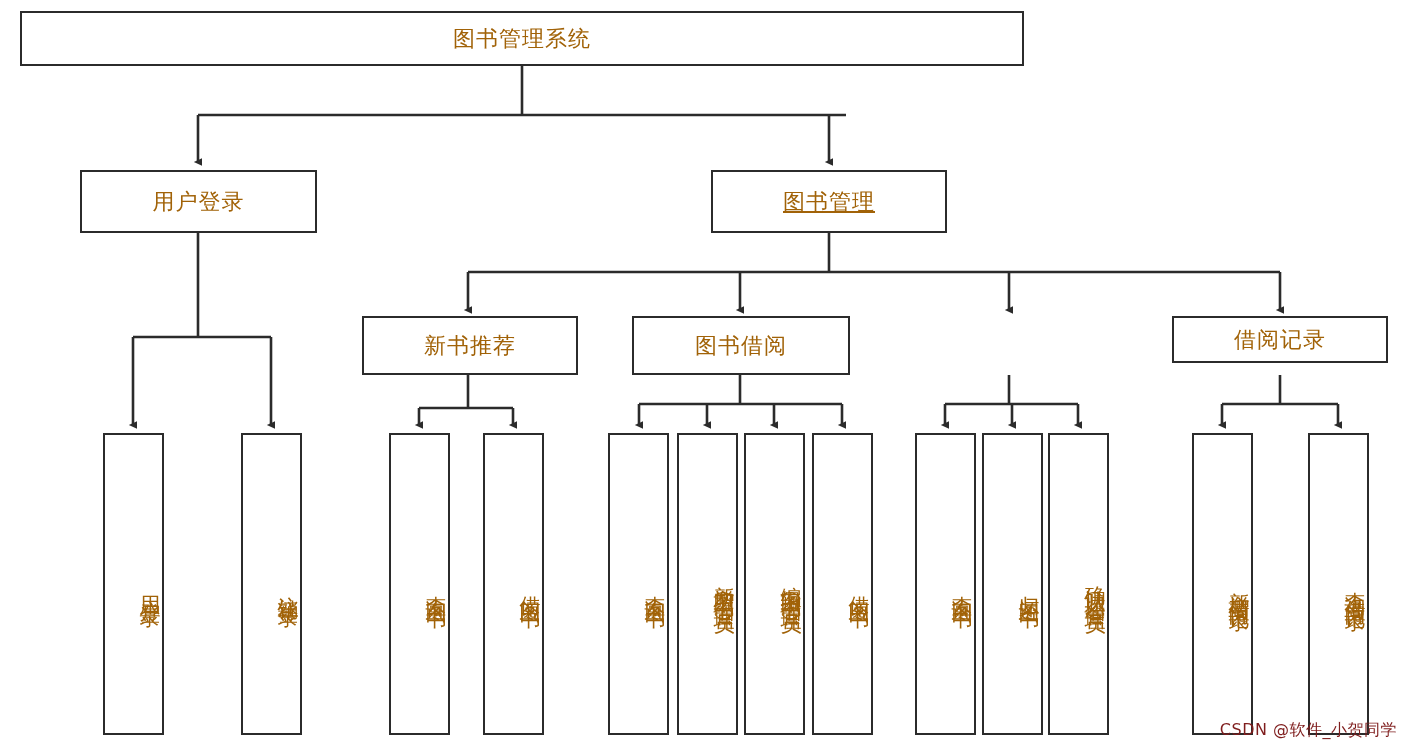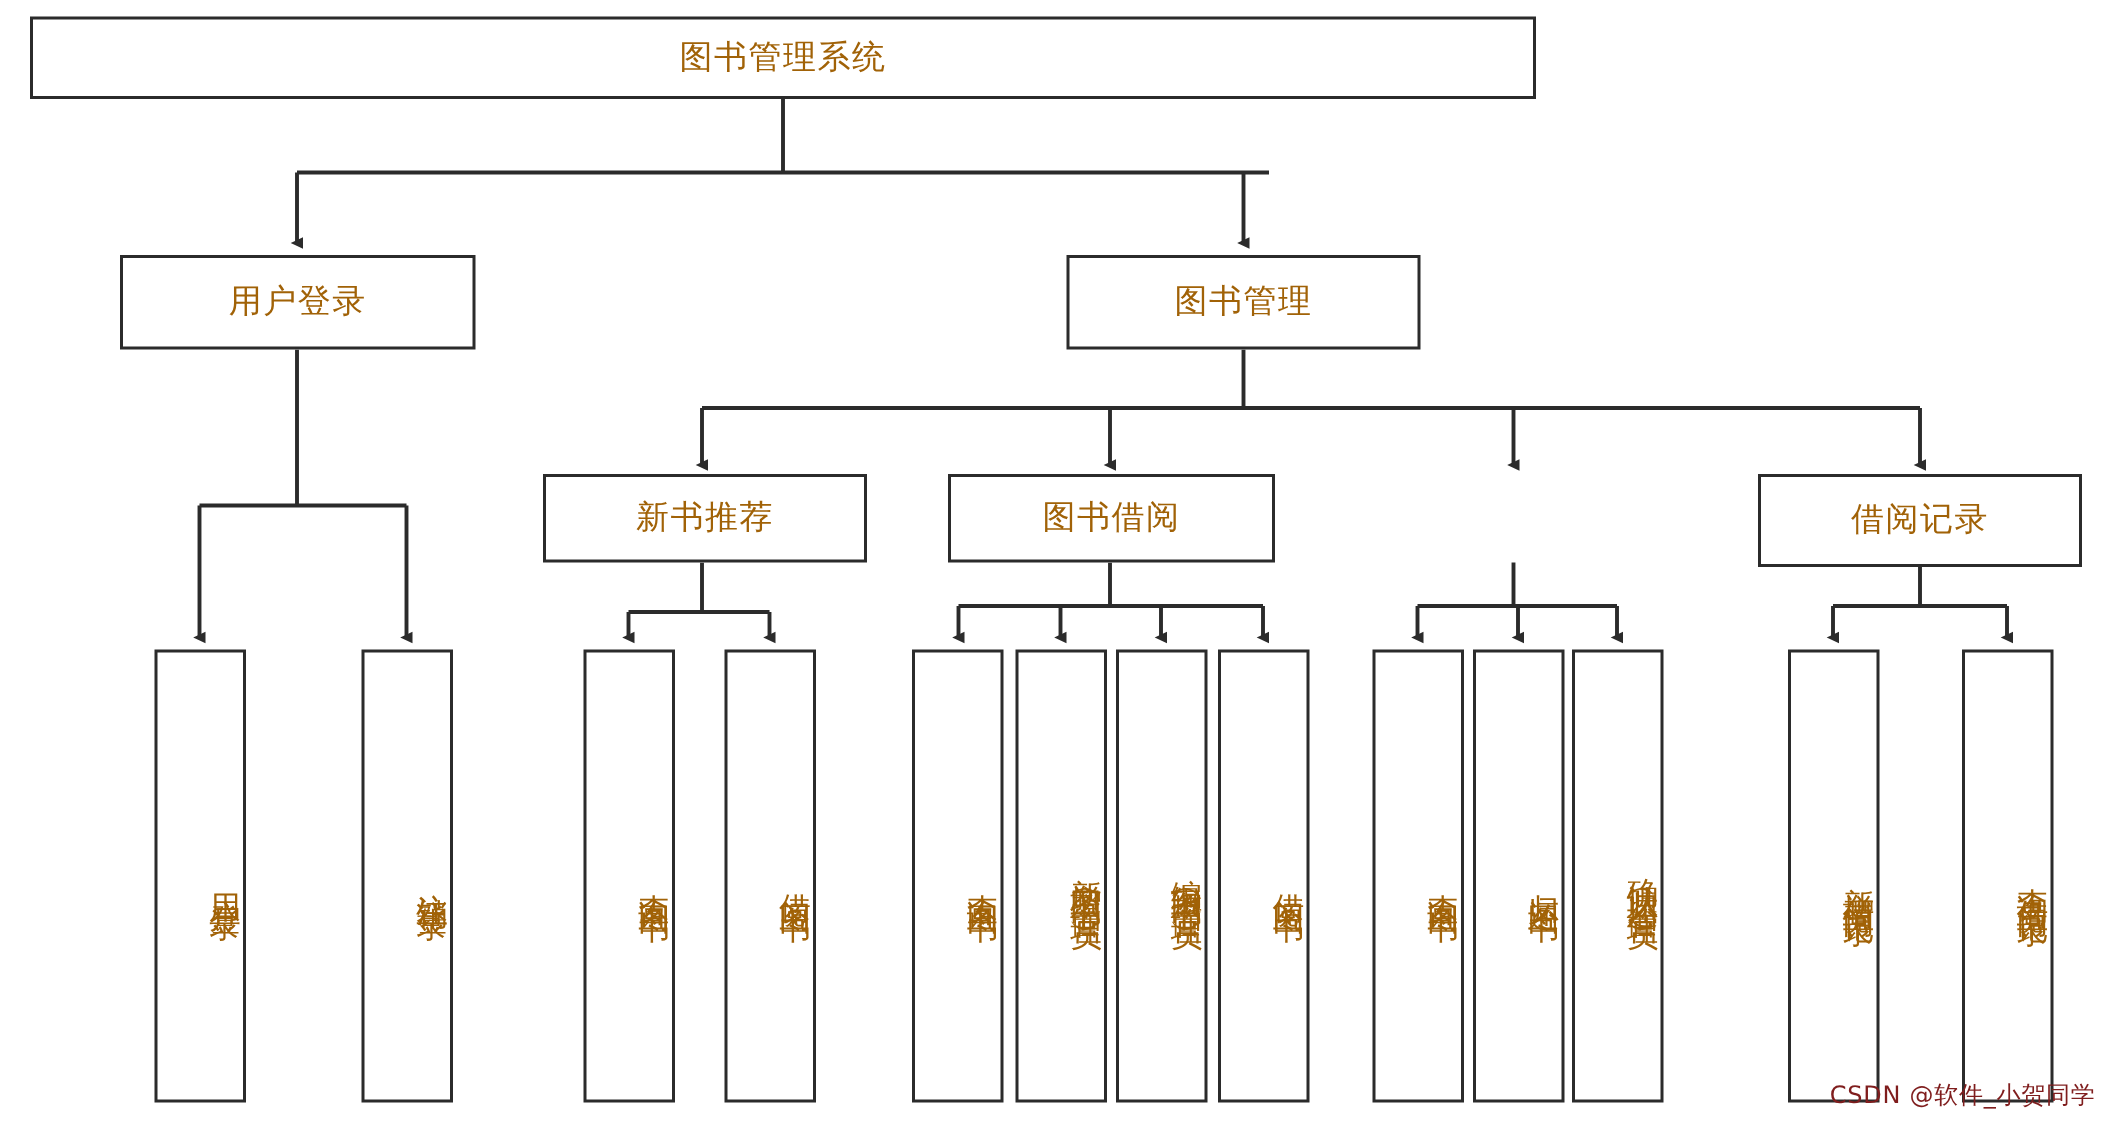--- a/index.html
+++ b/index.html
@@ -121,34 +121,34 @@
   </svg>
 
   <div class="node horizontal" style="left:20px; top:11px; width:1004px; height:55px;">
     <span class="node-label">图书管理系统</span>
   </div>
 
   <div class="node horizontal" style="left:80px; top:170px; width:237px; height:63px;">
     <span class="node-label">用户登录</span>
   </div>
 
-  <div class="node horizontal" style="left:711px; top:170px; width:236px; height:63px;">
+  <div class="node horizontal" style="left:711px; top:170px; width:236px; height:63px;text-decoration:underline;">
     <span class="node-label">图书管理</span>
   </div>
 
   <div class="node horizontal" style="left:362px; top:316px; width:216px; height:59px;">
     <span class="node-label">新书推荐</span>
   </div>
 
   <div class="node horizontal" style="left:632px; top:316px; width:218px; height:59px;align-items:center;">
     <span class="node-label">图书借阅</span>
   </div>
 
 
-  <div class="node horizontal" style="left:1172px; top:316px; width:216px; height:62px;">
+  <div class="node horizontal" style="left:1172px; top:316px; width:216px; height:47px;">
     <span class="node-label">借阅记录</span>
   </div>
 
   <div class="node vertical" style="left:103px; top:433px; width:61px; height:302px;">
     <span class="node-label">用户登录</span>
   </div>
 
   <div class="node vertical" style="left:241px; top:433px; width:61px; height:302px;">
     <span class="node-label">注销登录</span>
   </div>

